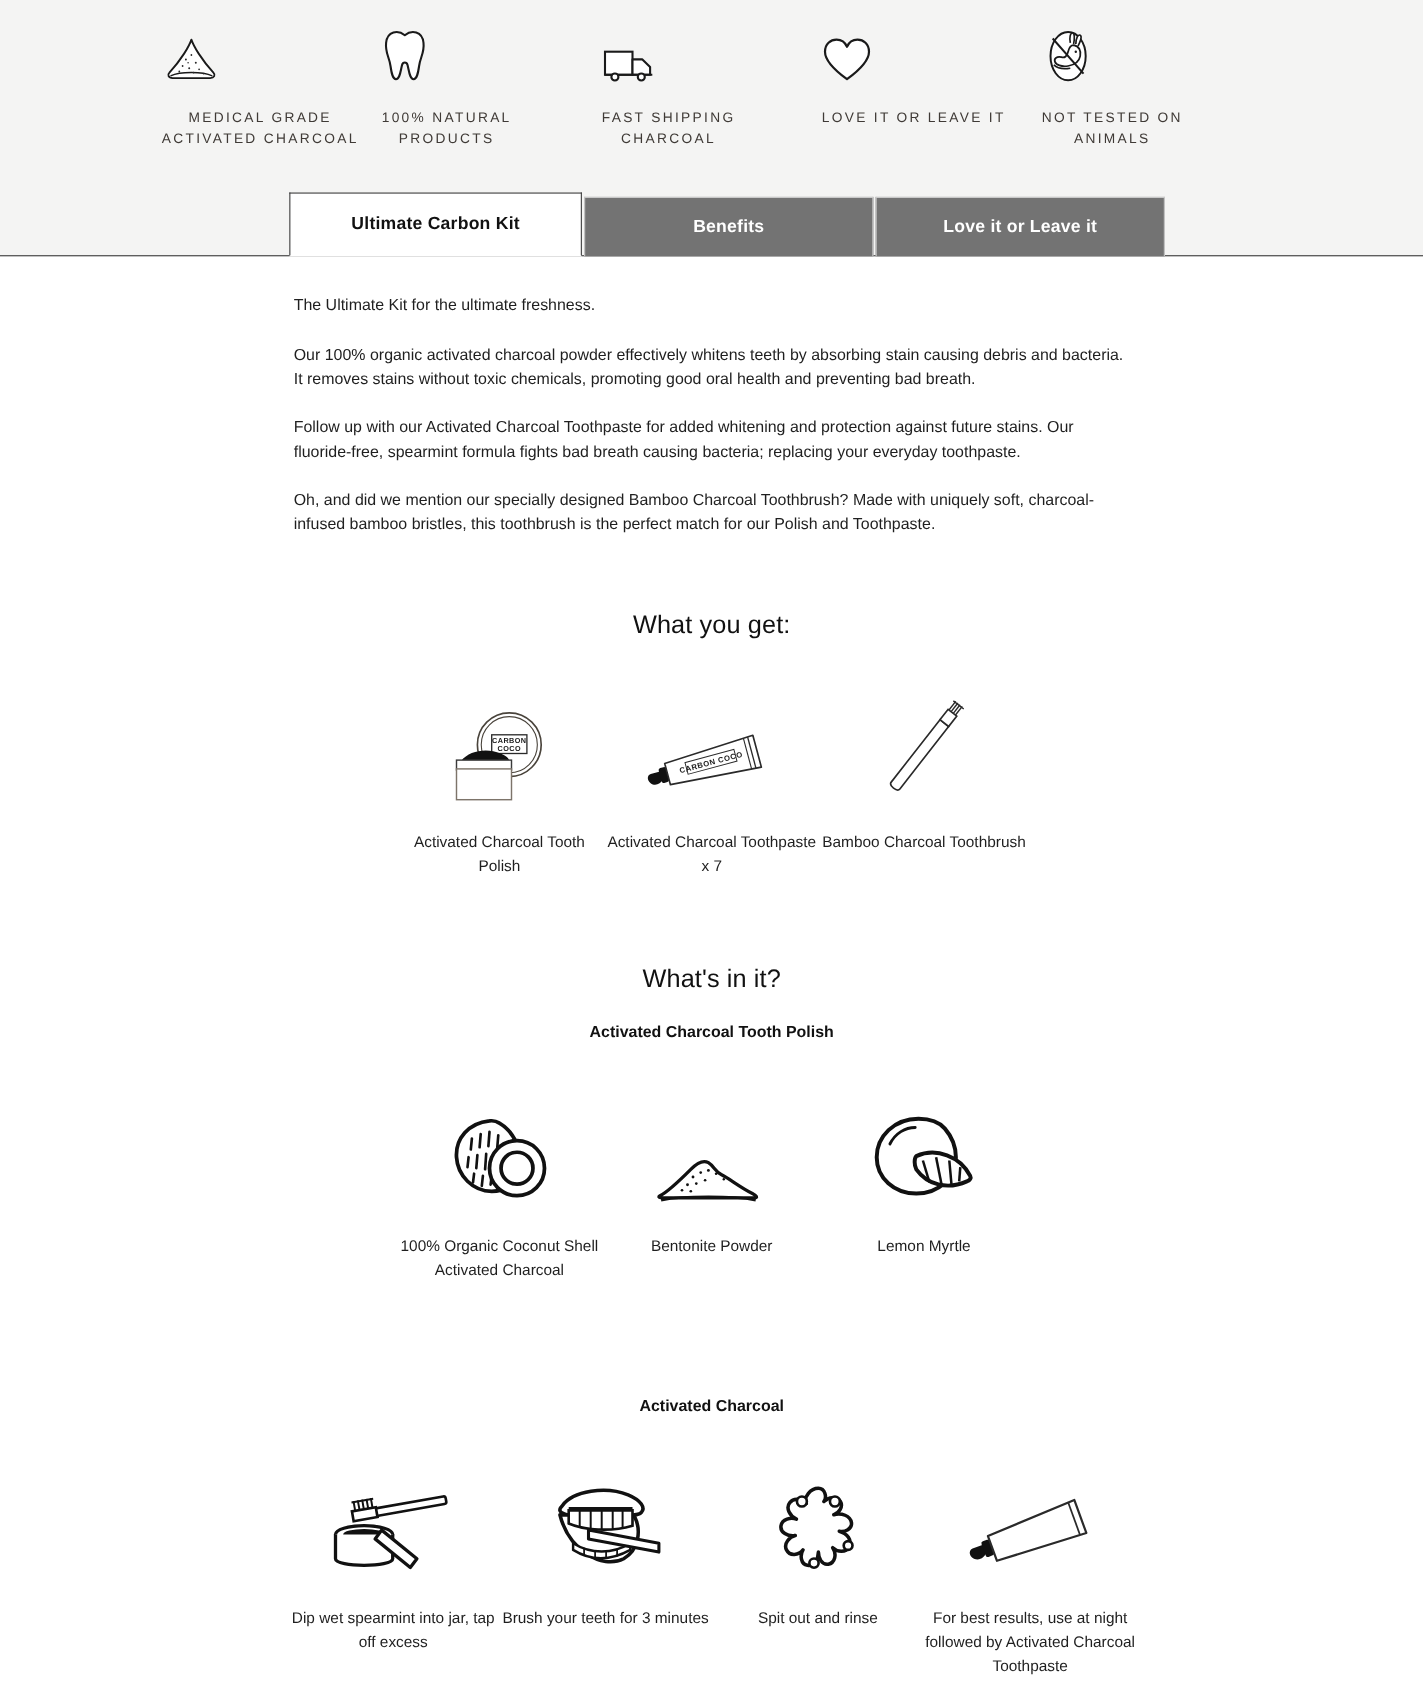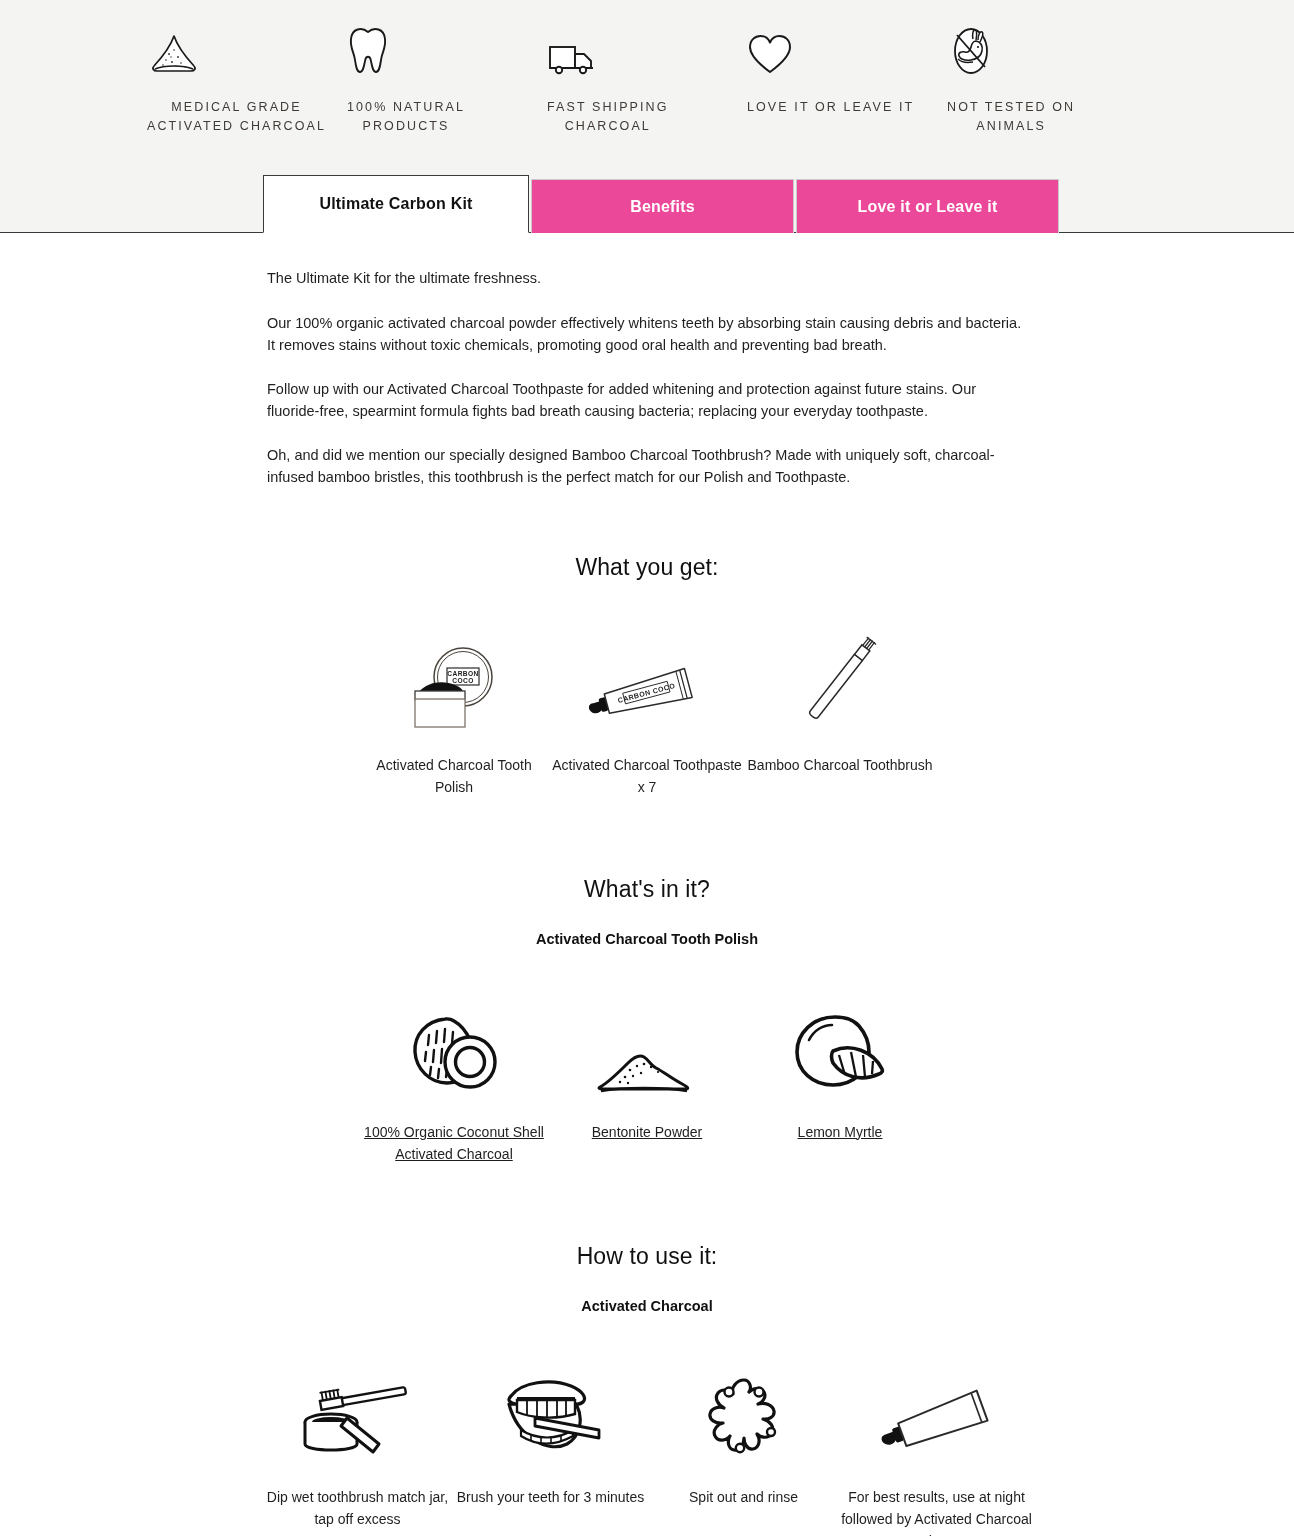--- a/index.html
+++ b/index.html
@@ -75,21 +75,21 @@
     background: #ffffff;
     color: #111111;
     border: 1px solid #3a3a3a;
     border-bottom: 1px solid #ffffff;
     position: relative;
     z-index: 3;
   }
   .tab-inactive {
     width: 263px;
     height: 54px;
-    background: #ec4899;
+    background: #737373;
     color: #ffffff;
     border: 1px solid #c9c9c9;
     border-bottom: none;
     margin-left: 2px;
   }
 
   
   .panel {
     width: 1294px;
     background: #ffffff;
@@ -140,21 +140,21 @@
     line-height: 22px;
     color: #1f1f1f;
   }
 
   
   .get-row { margin-top: 54px; }
   .get-row .icon-cell { width: 193px; }
   .get-row .icon-art { height: 100px; margin-bottom: 19px; }
 
   
-  .in-row { margin-top: 62px; text-decoration: underline; }
+  .in-row { margin-top: 62px; }
   .in-row .icon-cell { width: 193px; }
   .in-row .icon-art { height: 90px; margin-bottom: 22px; }
 
   
   .use-row { margin-top: 60px; }
   .use-row .icon-cell { width: 193px; }
   .use-row .icon-art { height: 92px; margin-bottom: 20px; }
 
   .spacer-lg { height: 78px; }
   .spacer-md { height: 44px; }
@@ -410,21 +410,20 @@
           </g>
         </svg>
       </div>
       <div class="icon-caption">Lemon Myrtle</div>
     </div>
 
   </div>
 
   <div class="spacer-lg"></div>
 
-  <h2 class="section-title">How to use it:</h2>
   <div class="spacer-sm"></div>
   <div class="section-sub">Activated Charcoal</div>
 
   <div class="icon-row use-row">
 
     <div class="icon-cell">
       <div class="icon-art">
         <svg width="126" height="92" viewBox="0 0 126 92">
 
           <g transform="rotate(-10 60 30)">
@@ -440,21 +439,21 @@
             </g>
           </g>
 
           <ellipse cx="36" cy="48" rx="26" ry="8" fill="#ffffff" stroke="#111111" stroke-width="3"></ellipse>
           <ellipse cx="36" cy="48" rx="19" ry="5" fill="#111111"></ellipse>
           <path d="M10 48 L10 70 C10 78 62 78 62 70 L62 48" fill="#ffffff" stroke="#111111" stroke-width="3" stroke-linejoin="round"></path>
 
           <path d="M52 44 L84 70 L78 78 L46 52 Z" fill="#ffffff" stroke="#111111" stroke-width="3" stroke-linejoin="round"></path>
         </svg>
       </div>
-      <div class="icon-caption">Dip wet toothbrush match jar, tap off excess</div>
+      <div class="icon-caption">Dip wet spearmint into jar, tap off excess</div>
     </div>
 
     <div class="icon-cell">
       <div class="icon-art">
         <svg width="112" height="92" viewBox="0 0 112 92">
 
           <path d="M16 22 C26 8 56 4 76 12 C88 17 92 24 88 28 C84 32 74 30 62 30 C44 30 28 32 20 30 C14 28 12 26 16 22 Z" fill="#ffffff" stroke="#111111" stroke-width="3.2" stroke-linejoin="round"></path>
           <path d="M14 30 C22 62 52 80 72 70 C86 62 88 44 82 32 C72 30 32 30 14 30 Z" fill="#ffffff" stroke="#111111" stroke-width="3.2" stroke-linejoin="round"></path>
 
           <path d="M22 26 L80 26 L80 40 C60 46 36 44 22 38 Z" fill="#ffffff" stroke="#111111" stroke-width="2.4"></path>

